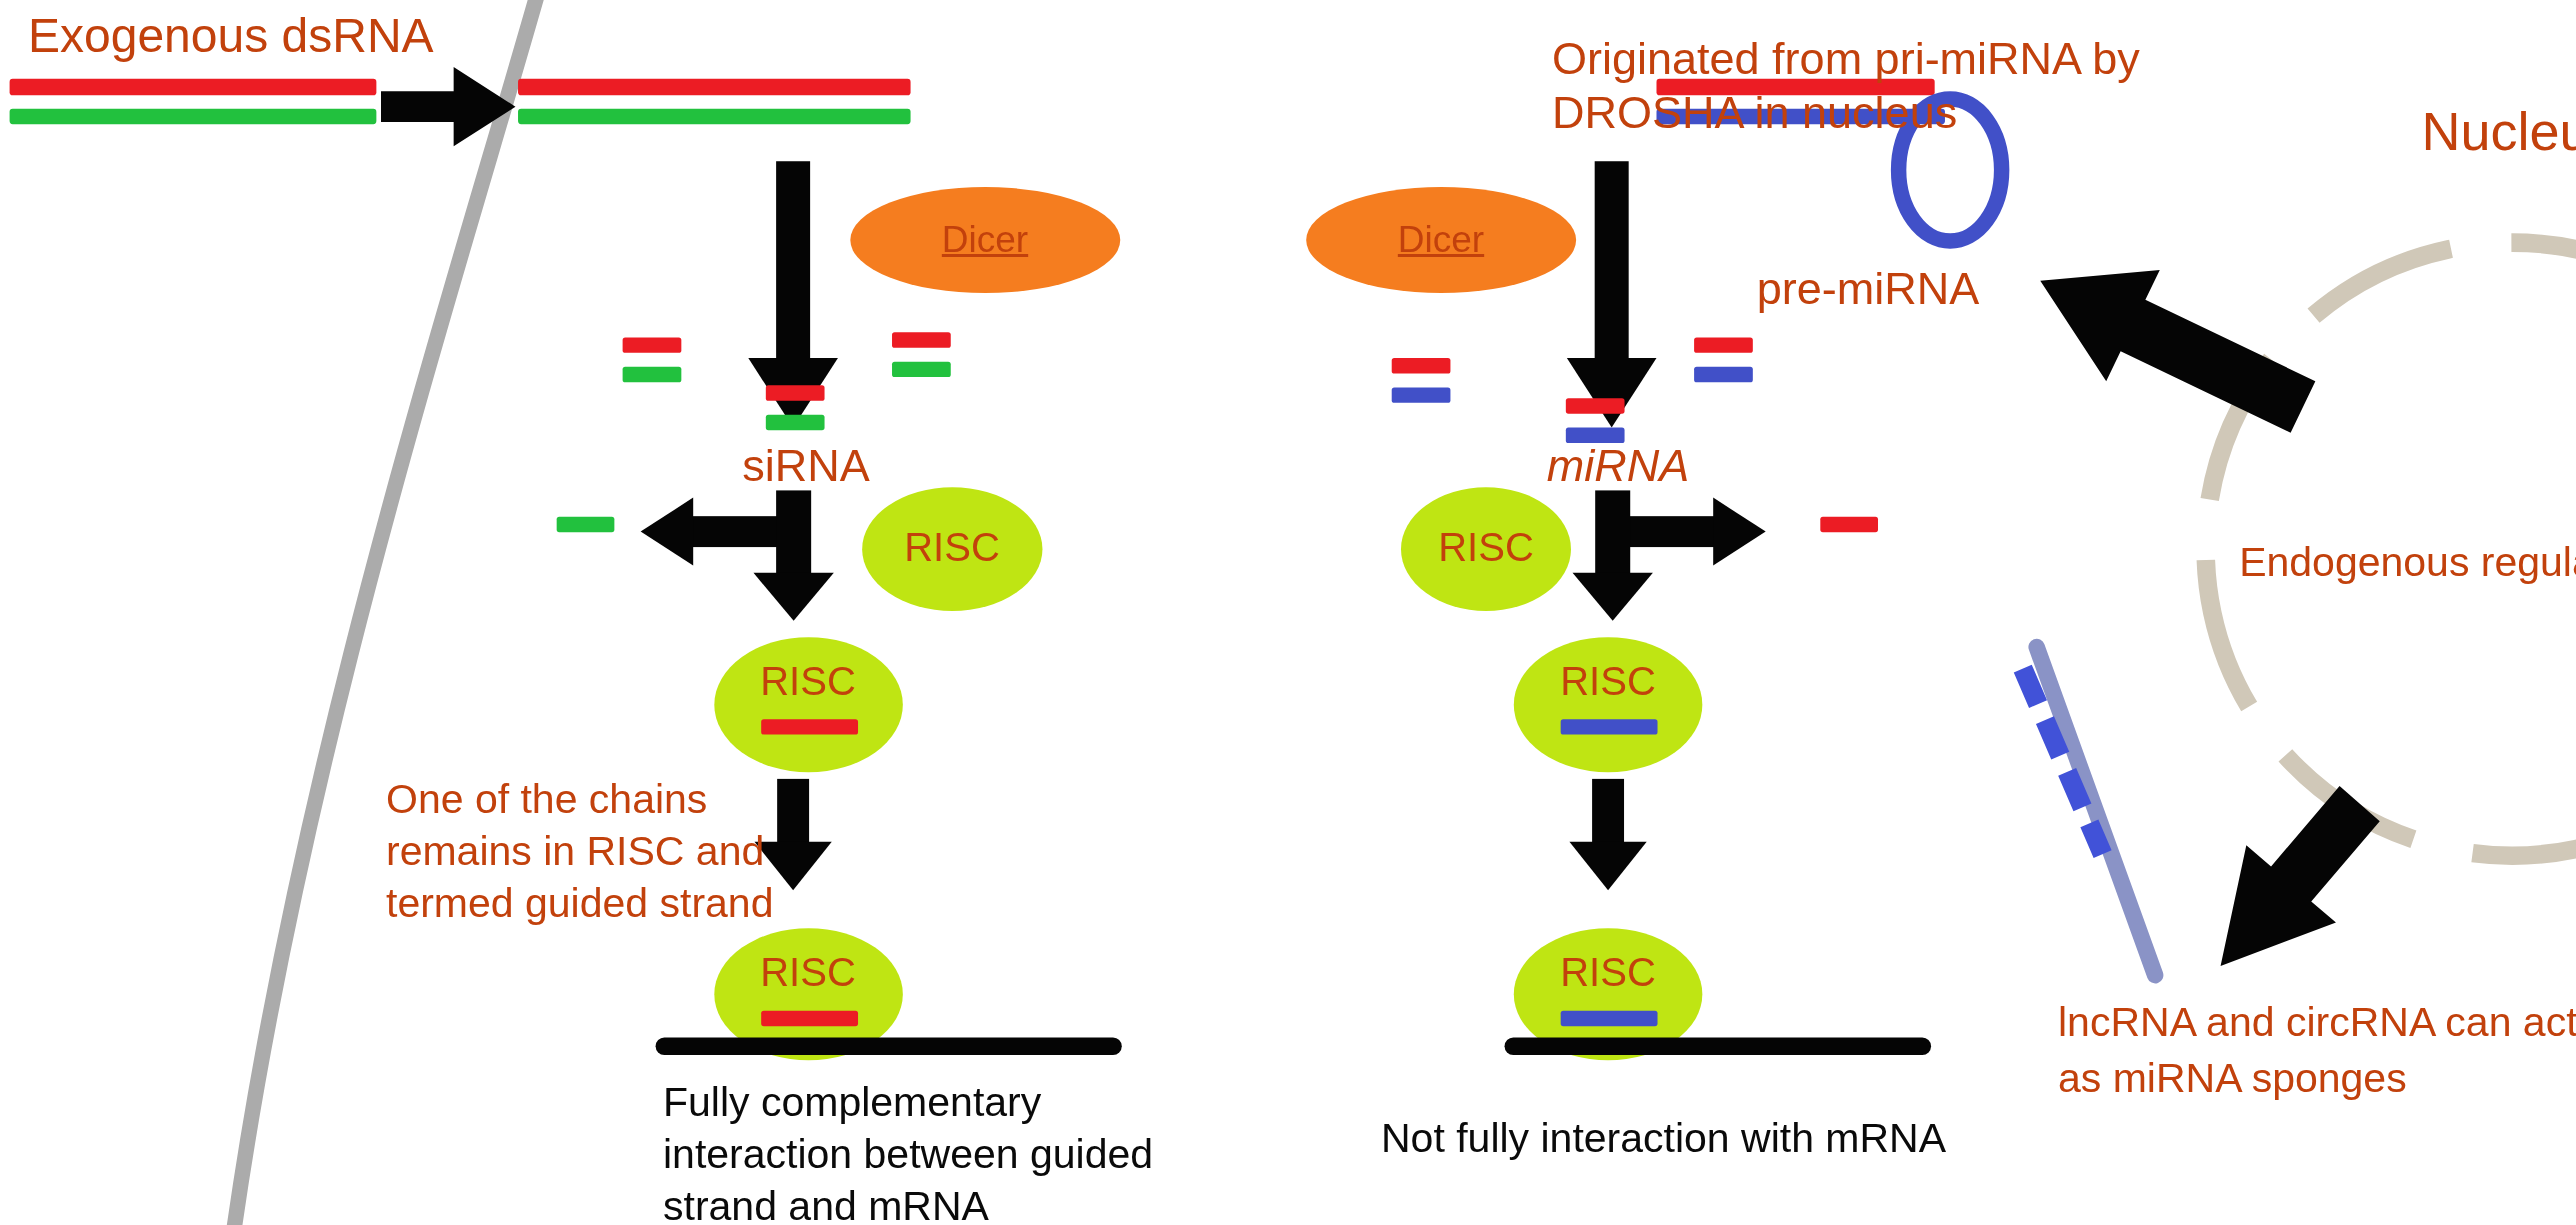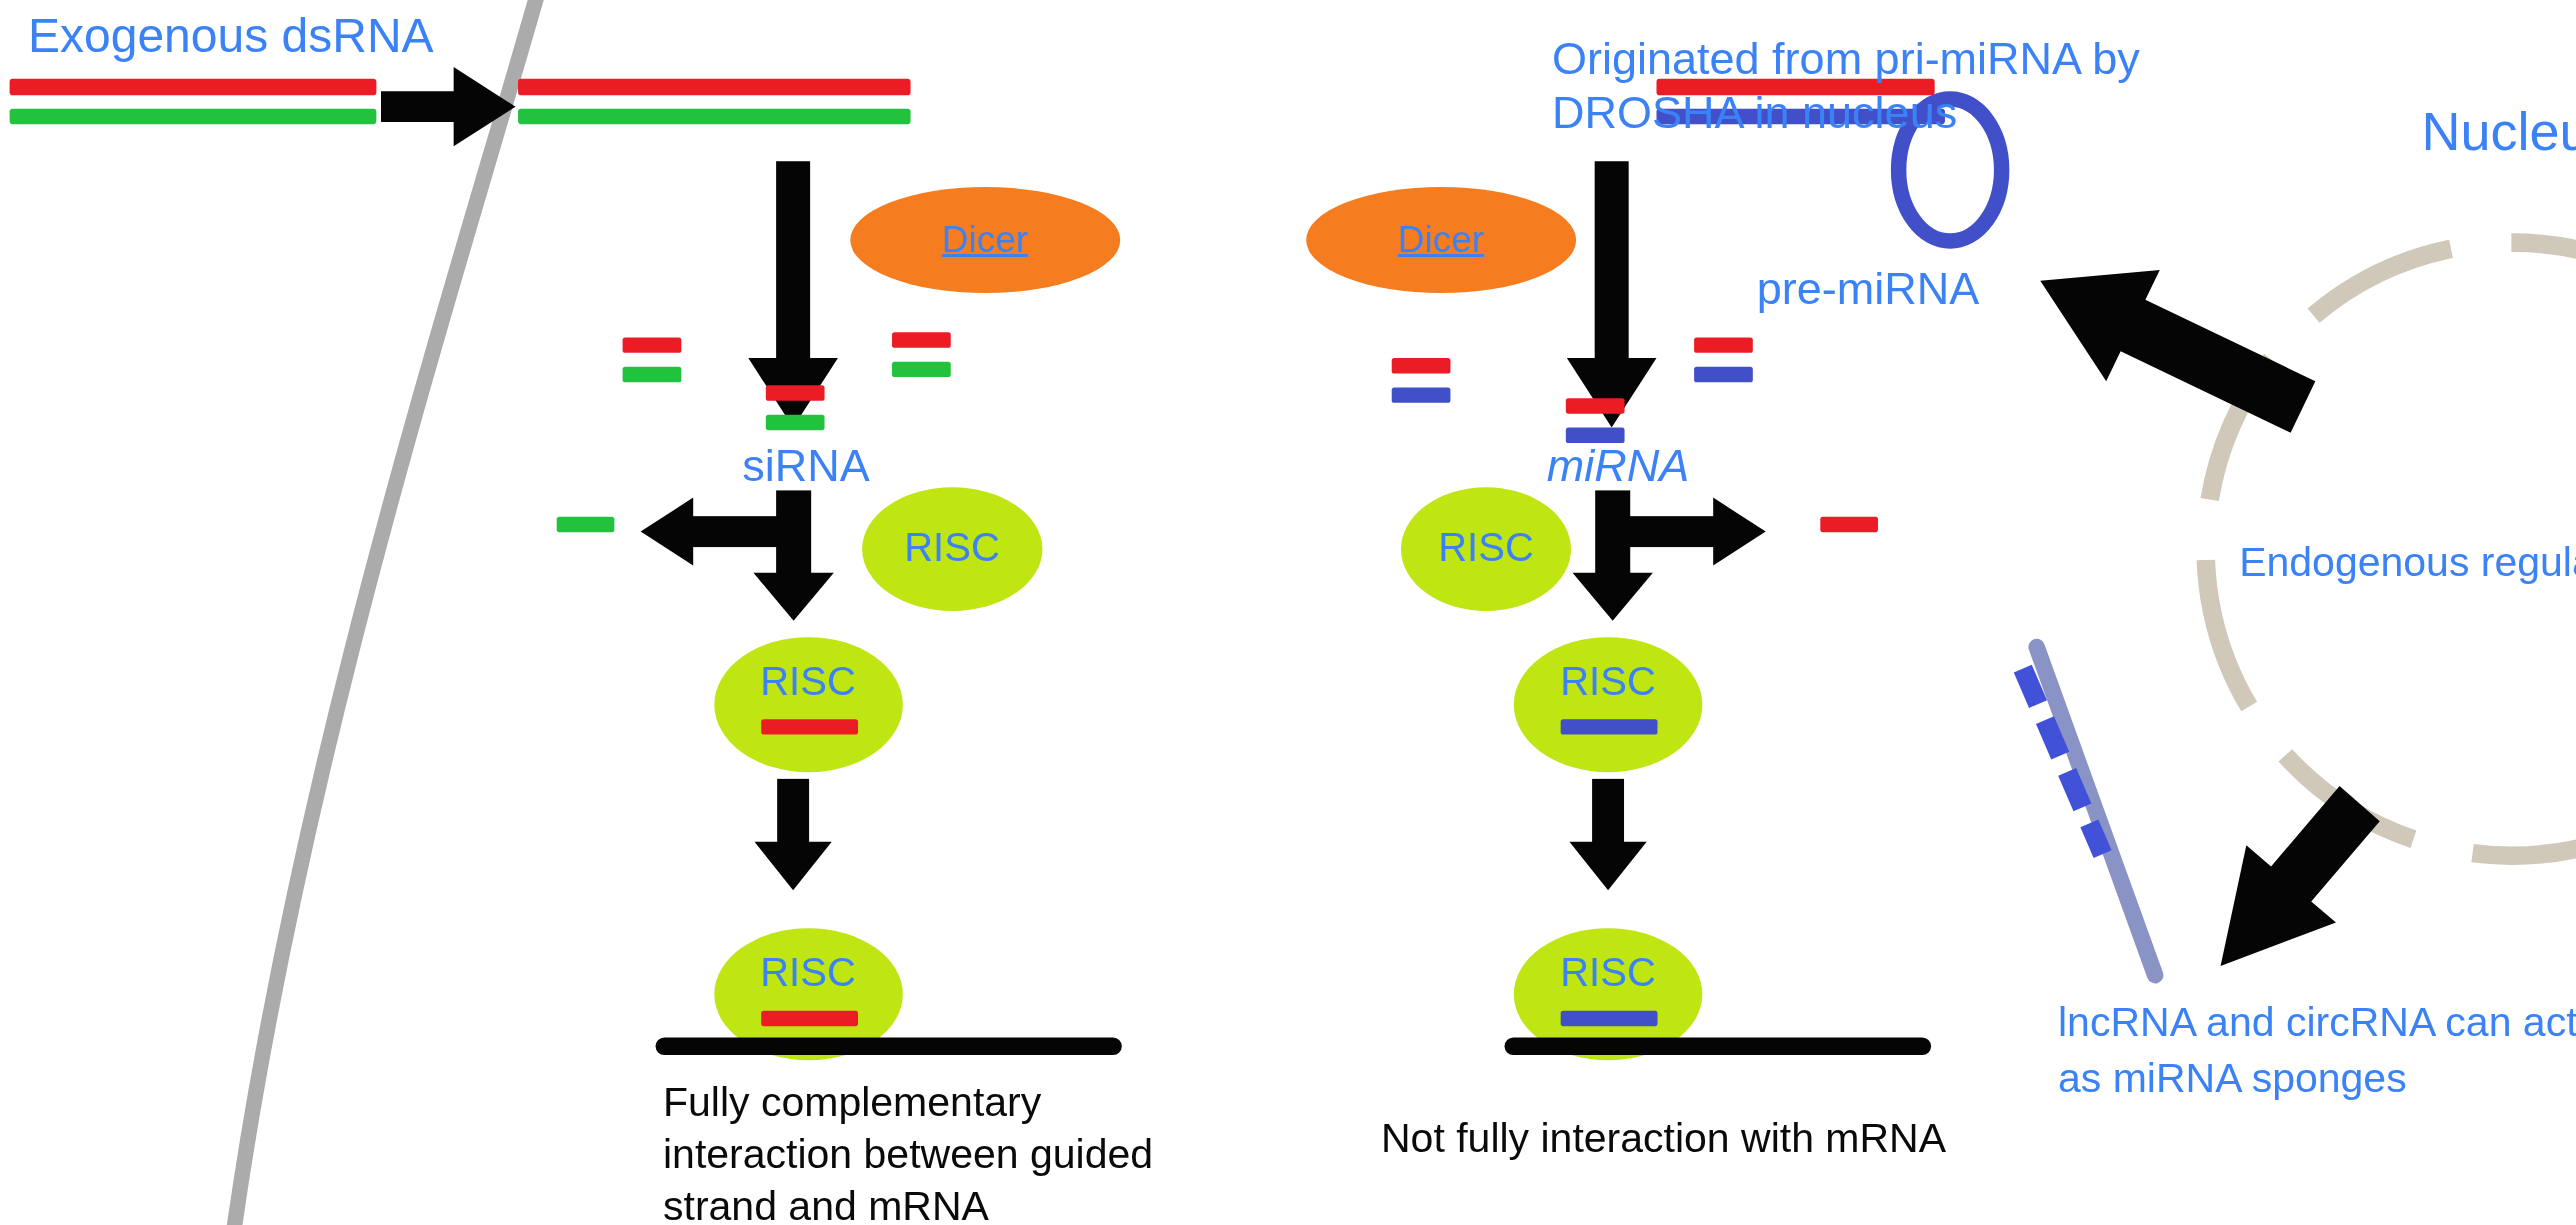--- a/index.html
+++ b/index.html
@@ -13,21 +13,21 @@
   .orange{fill:#f57d1f;}
   .risc{fill:#bfe513;}
   .membrane{fill:none;stroke:#ababab;stroke-width:30;}
   .loop{fill:none;stroke:#4150c8;stroke-width:30;}
   .nucleus-dash{fill:none;stroke:#d0c8b8;stroke-width:36;stroke-dasharray:300 118;}
   .lnc-solid{stroke:#8a93c6;stroke-width:32;stroke-linecap:round;}
   .lnc-dash{stroke:#4152d8;stroke-width:38;stroke-dasharray:75 34;}
   .circ-ring{fill:none;stroke:#27612e;stroke-width:38;}
   .circ-arcs{fill:none;stroke:#4152d8;stroke-width:44;stroke-linecap:round;
              stroke-dasharray:0 60 75 75 90 60;}
-  .lbl{position:absolute;color:#3b82f6;font-size:41px;line-height:52px;white-space:nowrap;}
+  .lbl{position:absolute;color:#c2410c;font-size:41px;line-height:52px;white-space:nowrap;}
   .lbl.black{color:#0a0a0a;}
   .ctr{transform:translate(-50%,-50%);text-align:center;}
   .big{font-size:48px;}
   .huge{font-size:54px;}
   .mid{font-size:45px;line-height:54px;}
   .risc-lbl{font-size:40px;}
   .dicer-lbl{font-size:37px;text-decoration:underline;}
   .sponge{line-height:56px;}
 </style>
 </head>
@@ -138,20 +138,25 @@
 
   <div class="lbl risc-lbl ctr" style="left:952px;top:547px;">RISC</div>
   <div class="lbl risc-lbl ctr" style="left:1486px;top:547px;">RISC</div>
   <div class="lbl risc-lbl ctr" style="left:808px;top:681px;">RISC</div>
   <div class="lbl risc-lbl ctr" style="left:1608px;top:681px;">RISC</div>
   <div class="lbl risc-lbl ctr" style="left:808px;top:972px;">RISC</div>
   <div class="lbl risc-lbl ctr" style="left:1608px;top:972px;">RISC</div>
 
   <div class="lbl ctr" style="left:2532px;top:562px;">Endogenous regulatory ncRNAs</div>
 
+  <div class="lbl" style="left:386px;top:773px;">
+    <div>One of the chains</div>
+    <div>remains in RISC and</div>
+    <div>termed guided strand</div>
+  </div>
 
   <div class="lbl black" style="left:663px;top:1076px;">
     <div>Fully complementary</div>
     <div>interaction between guided</div>
     <div>strand and mRNA</div>
   </div>
 
   <div class="lbl black" style="left:1381px;top:1112px;">Not fully interaction with mRNA</div>
 
   <div class="lbl sponge" style="left:2058px;top:994px;">

